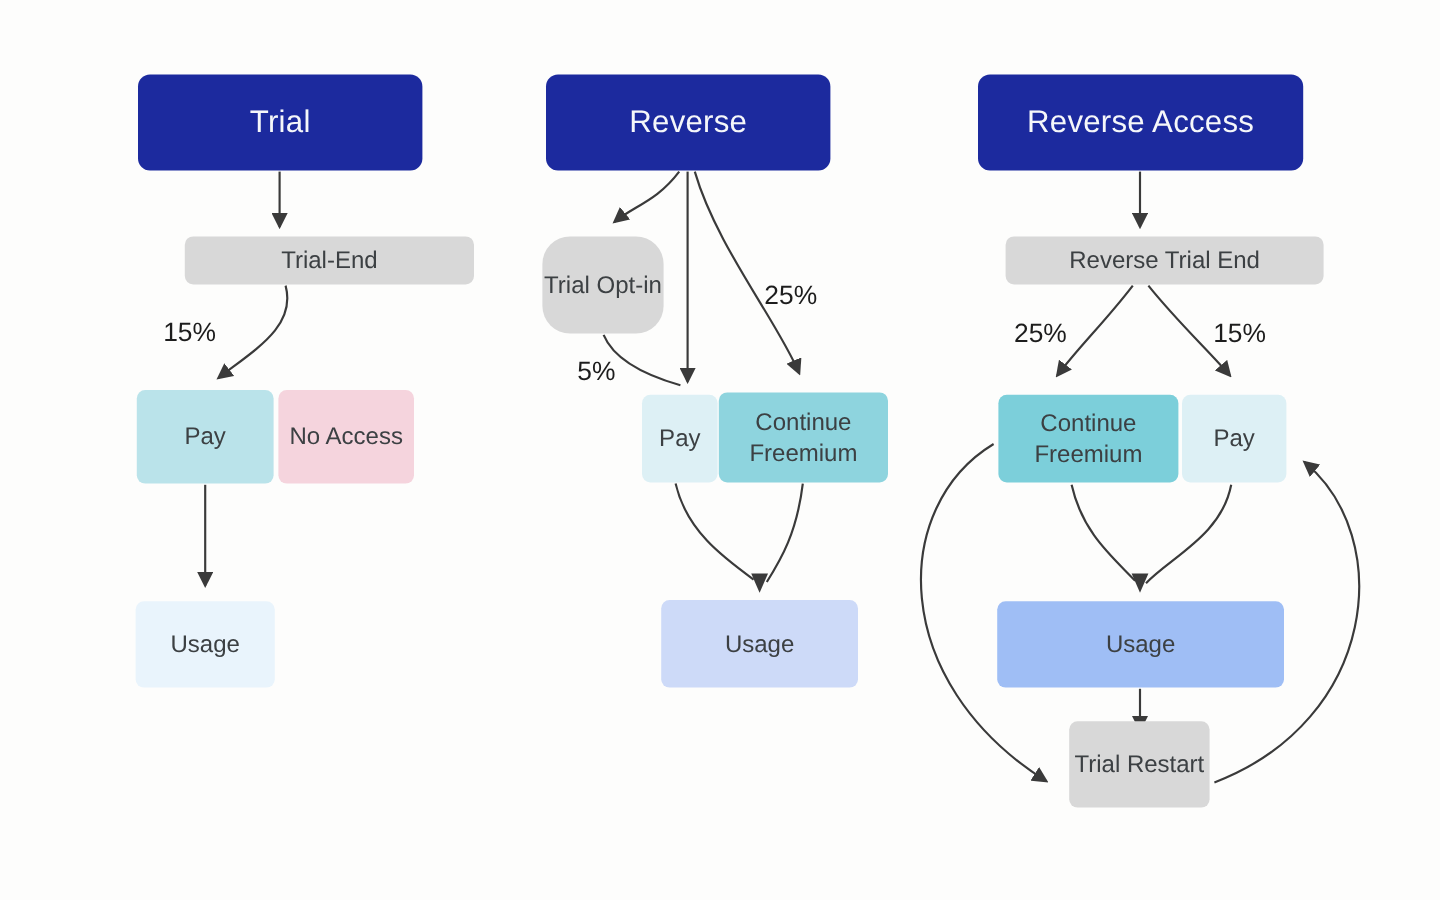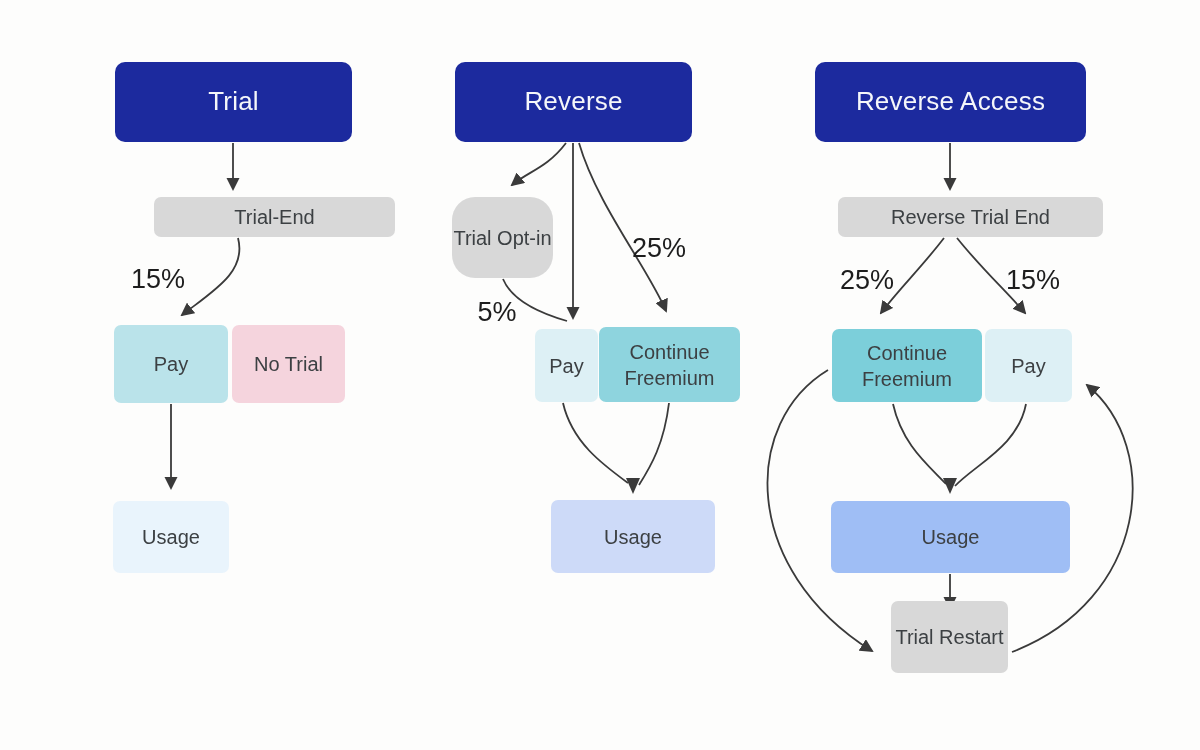--- a/index.html
+++ b/index.html
@@ -23,21 +23,21 @@
           border-radius:10px;letter-spacing:.2px;}
   .gray{background:var(--gray-box);}
   .pink{background:var(--pink-box);}
   .cyan-medium{background:var(--cyan-medium);}
   .cyan-pale{background:var(--cyan-pale);}
   .teal-light{background:var(--teal-light);}
   .teal{background:var(--teal);}
   .usage-1{background:var(--usage-1);}
   .usage-2{background:var(--usage-2);}
   .usage-3{background:var(--usage-3);}
-  .pct{position:absolute;font-size:27px;color:var(--label-text);width:60px;text-align:center;}
+  .pct{position:absolute;font-size:22px;color:var(--label-text);width:60px;text-align:center;}
 </style>
 </head>
 <body>
 
 <div class="canvas">
 
   <svg class="edges" viewBox="0 0 1200 750" xmlns="http://www.w3.org/2000/svg">
     <defs>
       <marker id="arrow" viewBox="0 0 10 10" refX="8.5" refY="5" markerWidth="7.5" markerHeight="7.5" orient="auto-start-reverse">
         <path d="M0,0 L10,5 L0,10 z" fill="#3a3a3a"></path>
@@ -64,21 +64,21 @@
     <polygon class="tip" points="943,478 957,478 950,494"></polygon>
     <path class="edge" d="M950,574 L950,608" marker-end="url(#arrow)"></path>
     <path class="edge" d="M828,370 C742,422 740,568 872,651" marker-end="url(#arrow)"></path>
     <path class="edge" d="M1012,652 C1148,600 1163,448 1087,385" marker-end="url(#arrow)"></path>
   </svg>
 
   <div class="node header" style="left:115px;top:62px;width:237px;height:80px;">Trial</div>
   <div class="node gray" style="left:112px;top:197px;width:241px;height:40px;margin-left:42px;">Trial-End</div>
   <span class="pct" style="left:128px;top:264px;">15%</span>
   <div class="node cyan-medium" style="left:114px;top:325px;width:114px;height:78px;">Pay</div>
-  <div class="node pink" style="left:232px;top:325px;width:113px;height:78px;">No Trial</div>
+  <div class="node pink" style="left:232px;top:325px;width:113px;height:78px;">No Access</div>
   <div class="node usage-1" style="left:113px;top:501px;width:116px;height:72px;">Usage</div>
 
   <div class="node header" style="left:455px;top:62px;width:237px;height:80px;">Reverse</div>
   <div class="node gray" style="left:452px;top:197px;width:101px;height:81px;border-radius:23px;">Trial Opt-in</div>
   <span class="pct" style="left:467px;top:297px;">5%</span>
   <span class="pct" style="left:629px;top:233px;">25%</span>
   <div class="node cyan-pale" style="left:535px;top:329px;width:63px;height:73px;padding:4px 6px;">Pay</div>
   <div class="node teal-light" style="left:599px;top:327px;width:141px;height:75px;">Continue Freemium</div>
   <div class="node usage-2" style="left:551px;top:500px;width:164px;height:73px;">Usage</div>
 

